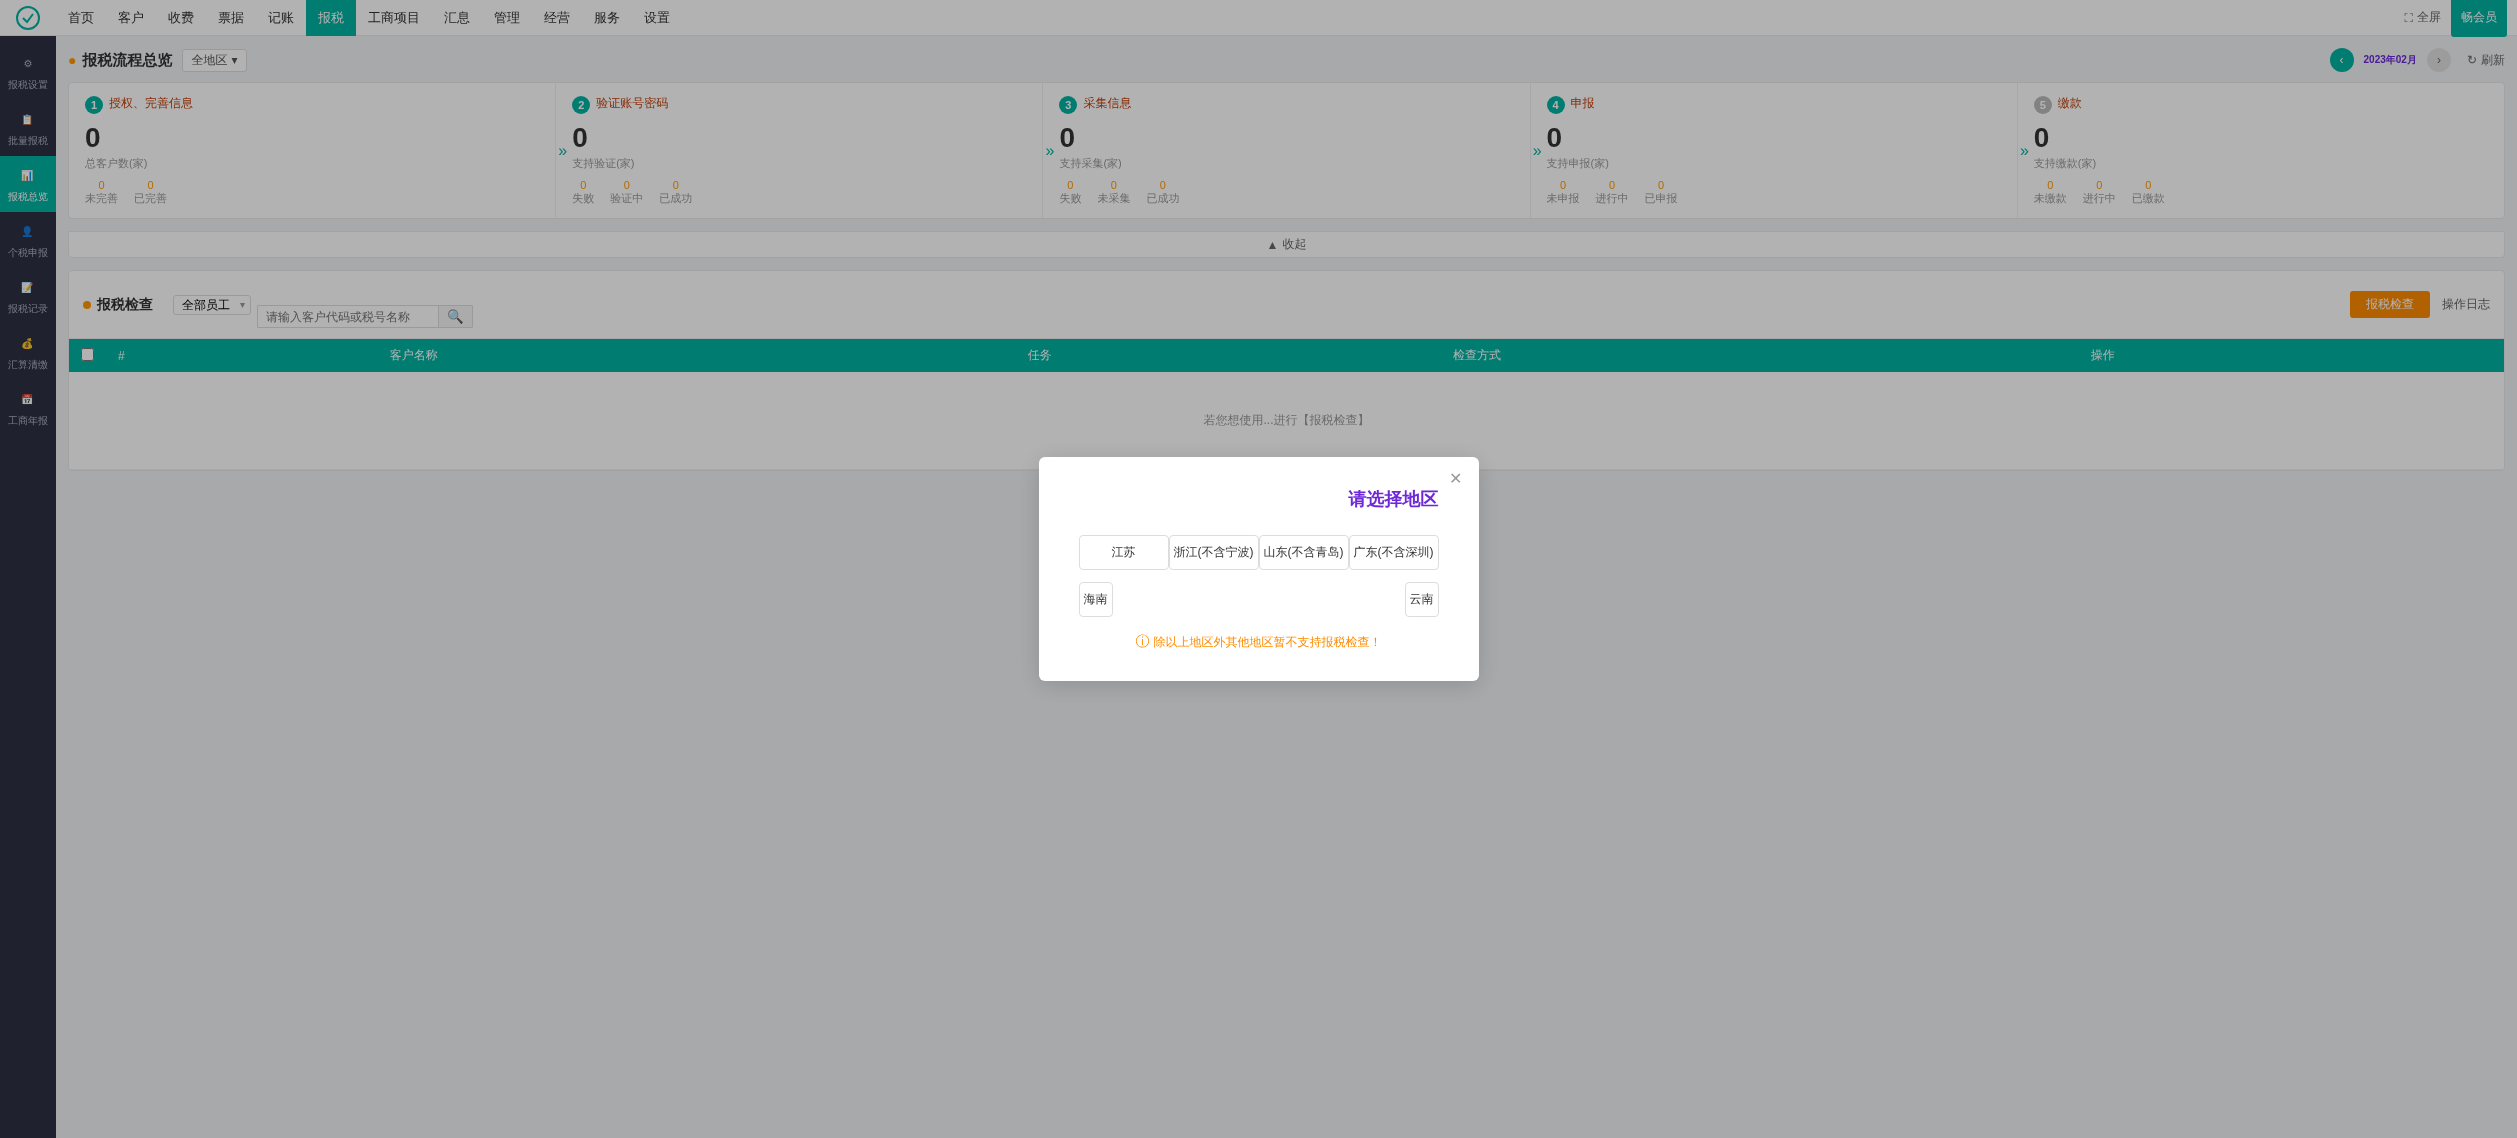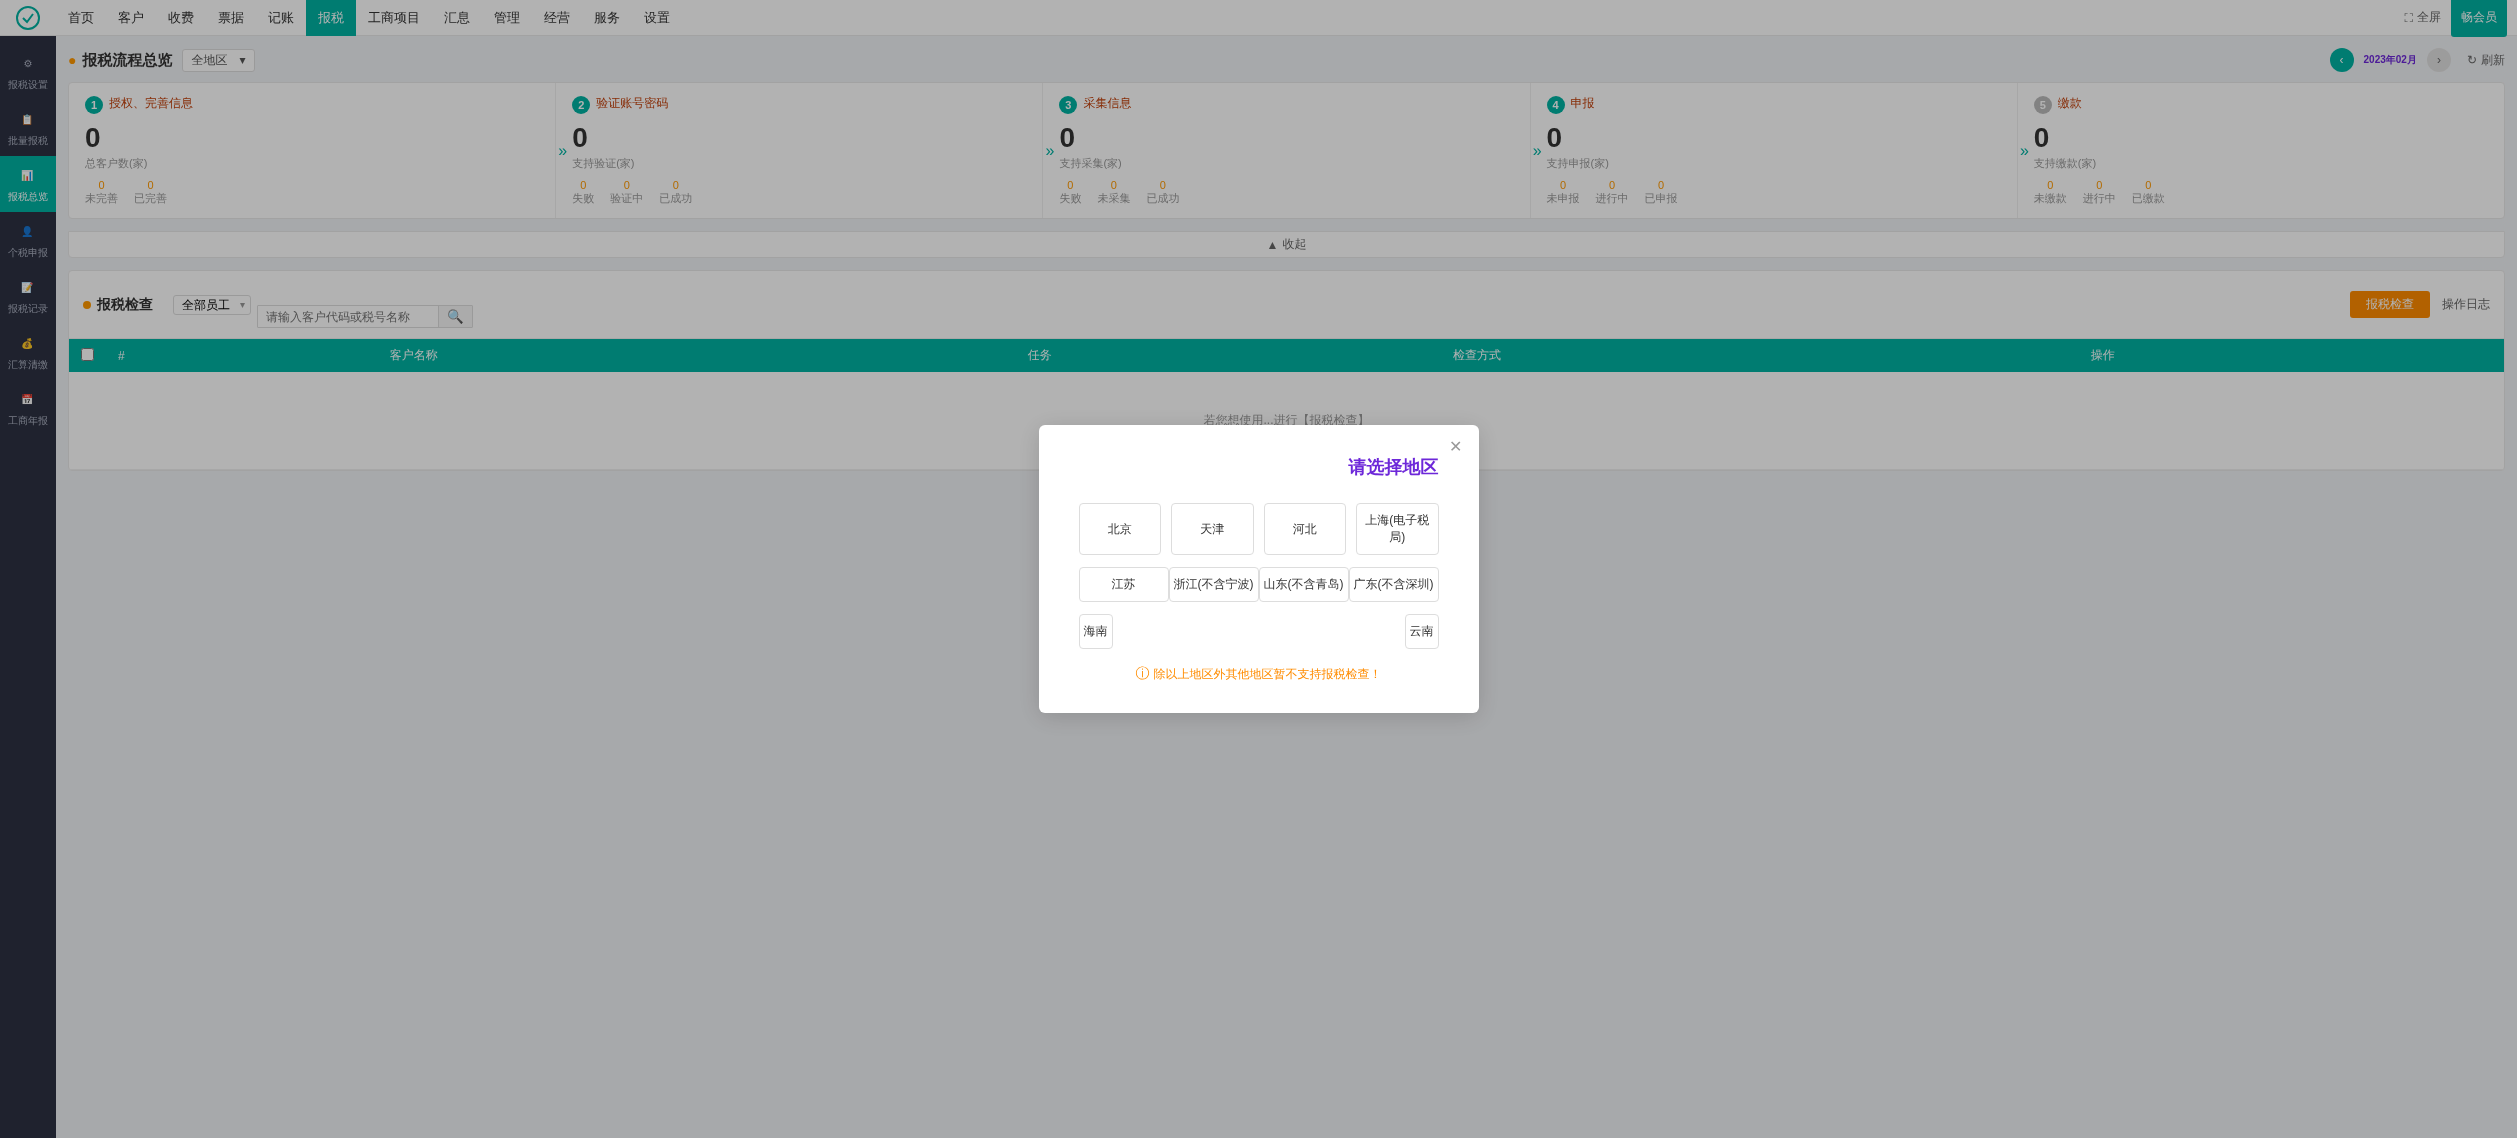--- a/index.html
+++ b/index.html
@@ -114,21 +114,21 @@
       padding: 12px;
     }
     .section-title {
       font-size: 15px;
       font-weight: bold;
       color: #333;
     }
     .region-selector {
       display: flex;
       align-items: center;
-      gap: 12px;
+      gap: 4px;
       cursor: pointer;
       color: #555;
       font-size: 12px;
       border: 1px solid #ddd;
       border-radius: 3px;
       padding: 2px 8px;
       background: #fff;
     }
     .date-nav {
       display: flex;
@@ -676,26 +676,20 @@
     </div>
 
   </div>
 </div>
 
 <div class="overlay" id="modal-overlay">
   <div class="modal">
     <button class="modal-close" id="modal-close">✕</button>
     <div class="modal-title">请选择地区</div>
 
-    <div class="region-grid" id="region-row-1">
-        <button class="region-btn">北京</button>
-        <button class="region-btn">天津</button>
-        <button class="region-btn">河北</button>
-        <button class="region-btn">上海(电子税局)</button>
-      </div>
 
     <div class="region-grid-row2" id="region-row-2">
         <button class="region-btn">江苏</button>
         <button class="region-btn">浙江(不含宁波)</button>
         <button class="region-btn">山东(不含青岛)</button>
         <button class="region-btn">广东(不含深圳)</button>
       </div>
 
     <div class="region-grid-row3" id="region-row-3">
         <button class="region-btn">海南</button>

